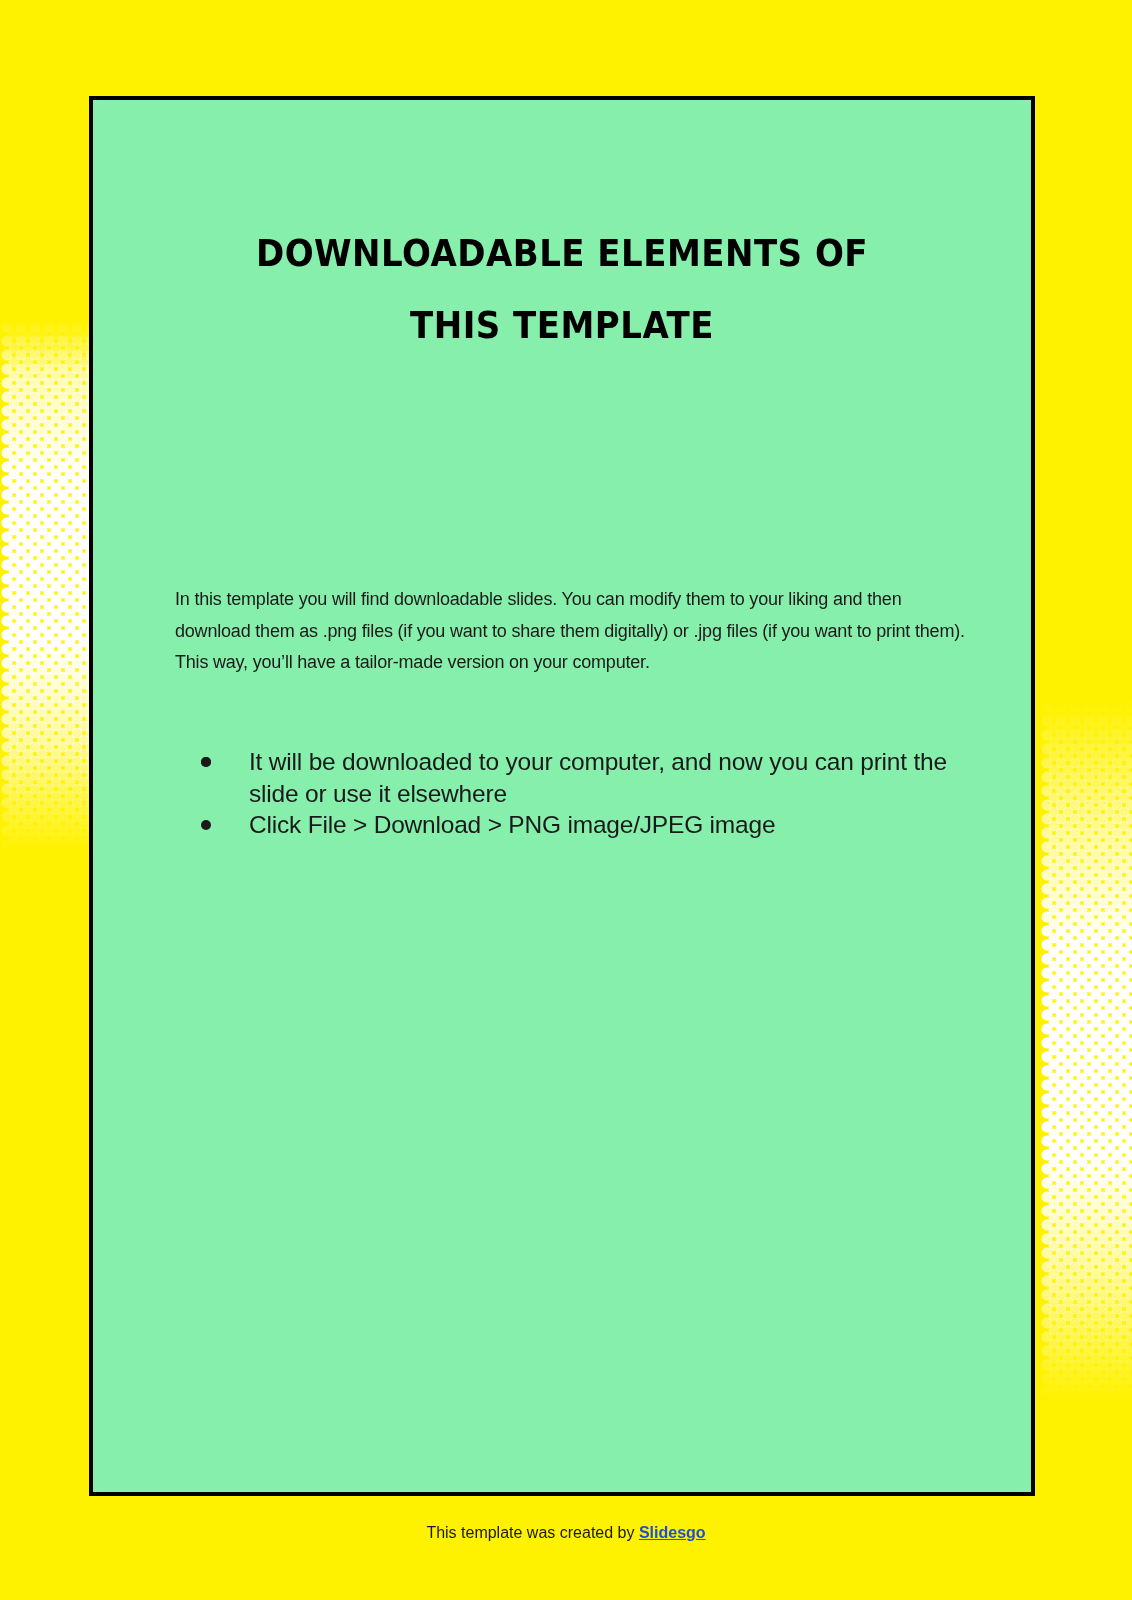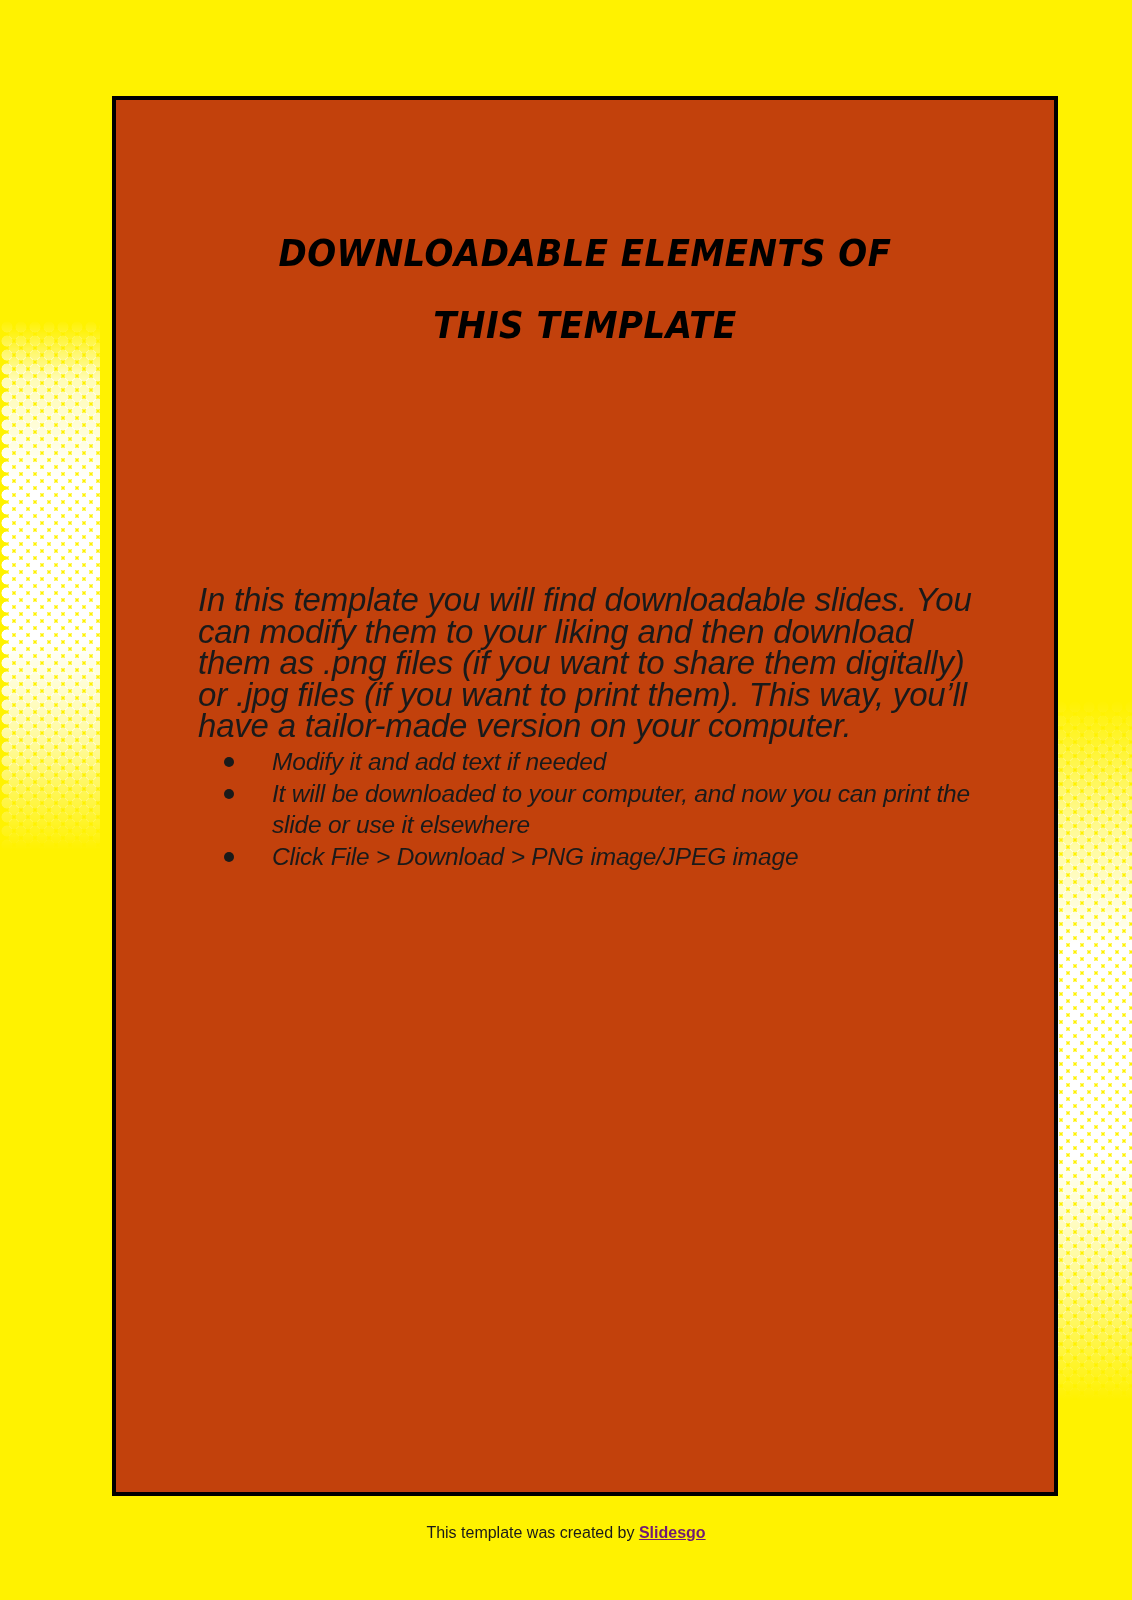--- a/index.html
+++ b/index.html
@@ -53,28 +53,27 @@
       top: 707px;
       width: 85px;
       height: 693px;
       background-image: radial-gradient(circle, #ffffff 0, #ffffff 5.2px, rgba(255,255,255,0) 5.8px);
       background-size: 14px 14px;
       -webkit-mask-image: linear-gradient(to bottom, rgba(0,0,0,0) 0%, rgba(0,0,0,0.5) 15%, #000 35%, #000 65%, rgba(0,0,0,0.5) 85%, rgba(0,0,0,0) 100%);
       mask-image: linear-gradient(to bottom, rgba(0,0,0,0) 0%, rgba(0,0,0,0.5) 15%, #000 35%, #000 65%, rgba(0,0,0,0.5) 85%, rgba(0,0,0,0) 100%);
     }
     .frame {
       position: absolute;
-      left: 112px;
+      left: 89px;
       top: 96px;
       width: 938px;
       height: 1392px;
-      background: #c2410c;
+      background: #86efac;
       border: 4px solid #000000;
       box-sizing: content-box;
-      font-style: italic;
     }
     .title {
       position: absolute;
       left: 0;
       right: 0;
       top: 118px;
       margin: 0;
       text-align: center;
       font-family: "DejaVu Sans", sans-serif;
       font-weight: bold;
@@ -86,21 +85,21 @@
       padding: 0 110px;
       transform: scaleX(0.92);
     }
     .body-text {
       position: absolute;
       left: 82px;
       width: 790px;
       top: 484px;
       margin: 0;
       font-family: "Liberation Sans", sans-serif;
-      font-size: 33px;
+      font-size: 18px;
       line-height: 31.5px;
       color: #1a1a1a;
       letter-spacing: -0.2px;
     }
     .bullets {
       position: absolute;
       left: 82px;
       width: 790px;
       top: 646px;
       margin: 0;
@@ -130,42 +129,41 @@
       left: 0;
       right: 0;
       top: 1522px;
       text-align: center;
       font-family: "Liberation Sans", sans-serif;
       font-size: 16px;
       line-height: 22px;
       color: #1a1a1a;
     }
     .footer a {
-      color: #701a75;
+      color: #1d4ed8;
       font-weight: bold;
       text-decoration: underline;
     }
   </style>
 </head>
 <body>
 
 <div class="halftone halftone-left"></div>
 <div class="halftone halftone-left-2"></div>
 <div class="halftone halftone-right"></div>
 <div class="halftone halftone-right-2"></div>
 
 <div class="frame">
   <h1 class="title">Downloadable elements of this template</h1>
 
   <p class="body-text">In this template you will find downloadable slides. You can modify them to your liking and then download them as .png files (if you want to share them digitally) or .jpg files (if you want to print them). This way, you’ll have a tailor-made version on your computer.</p>
 
   <ul class="bullets">
     <li>
       <span class="dot"></span>
-      <span>Modify it and add text if needed</span>
     </li>
     <li>
       <span class="dot"></span>
       <span>It will be downloaded to your computer, and now you can print the slide or use it elsewhere</span>
     </li>
     <li>
       <span class="dot"></span>
       <span>Click File &gt; Download &gt; PNG image/JPEG image</span>
     </li>
   </ul>

